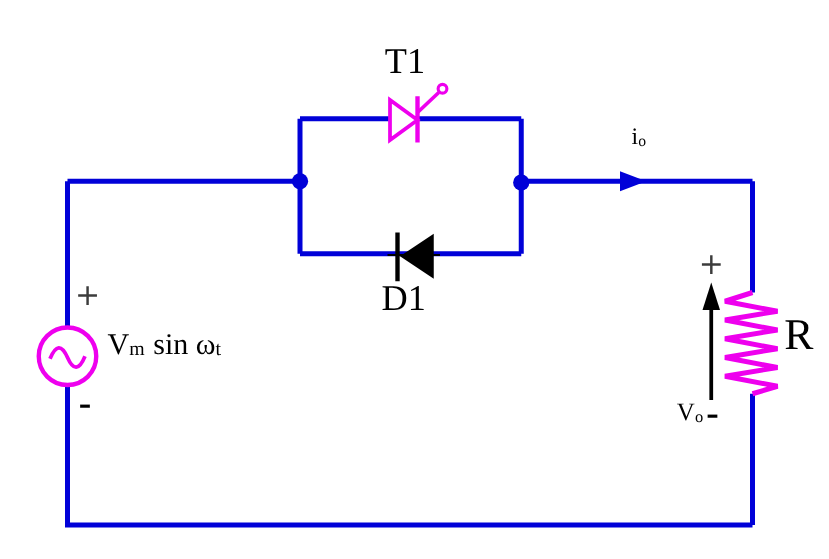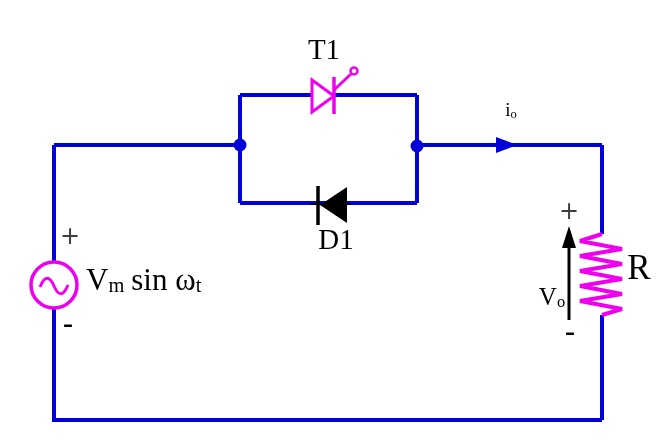--- a/index.html
+++ b/index.html
@@ -26,24 +26,24 @@
   .mag-stroke{stroke:var(--accent);fill:none;}
   .blk-stroke{stroke:var(--ink);fill:none;}
   .blk-fill{fill:var(--ink);stroke:none;}
   .blue-fill{fill:var(--wire);stroke:none;}
   .lbl{position:absolute;white-space:nowrap;line-height:1;}
   .center{transform:translate(-50%,0);}
   .sub{font-size:0.66em;vertical-align:-0.12em;}
   .sub-m{font-size:0.66em;vertical-align:-0.08em;}
   .gap{margin-left:7px;}
   .t-comp{font-size:29px;}
-  .t-src{font-size:31px;}
+  .t-src{font-size:24px;}
   .t-cur{font-size:19px;}
   .t-res{font-size:35px;}
-  .t-vo{font-size:25px;}
+  .t-vo{font-size:20px;margin-top:36px;}
   .t-plus{font-size:24px;color:var(--polarity);font-family:"DejaVu Sans","Liberation Sans",sans-serif;font-weight:400;}
   .t-minus{font-size:30px;color:var(--ink);font-weight:700;}
 </style>
 </head>
 <body>
 
 <div class="canvas">
 
   <svg class="circuit" viewBox="0 0 663 447">
 
@@ -91,21 +91,21 @@
     <g>
       <line class="blk-stroke" x1="569" y1="320" x2="569" y2="242" stroke-width="3"></line>
       <polygon class="blk-fill" points="569,226 562,248 576,248"></polygon>
     </g>
   </svg>
 
   <div class="lbl t-comp center" style="left:324px;top:35px;">
     <span>T1</span>
   </div>
 
-  <div class="lbl t-comp center" style="left:336px;top:225px;">
+  <div class="lbl t-comp center" style="left:323px;top:225px;">
     <span>D1</span>
   </div>
 
   <div class="lbl t-cur center" style="left:511px;top:100px;">
     <span>i</span><span class="sub">o</span>
   </div>
 
   <div class="lbl t-plus center" style="left:70px;top:224px;">
     <span>+</span>
   </div>

